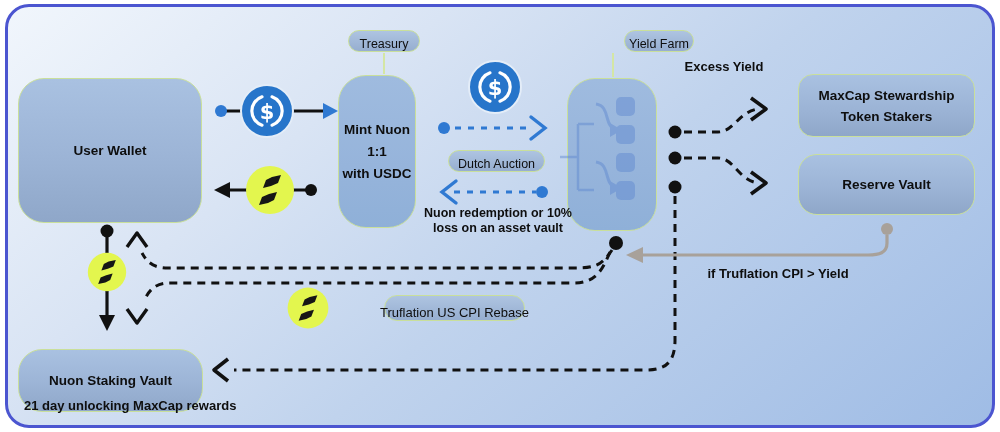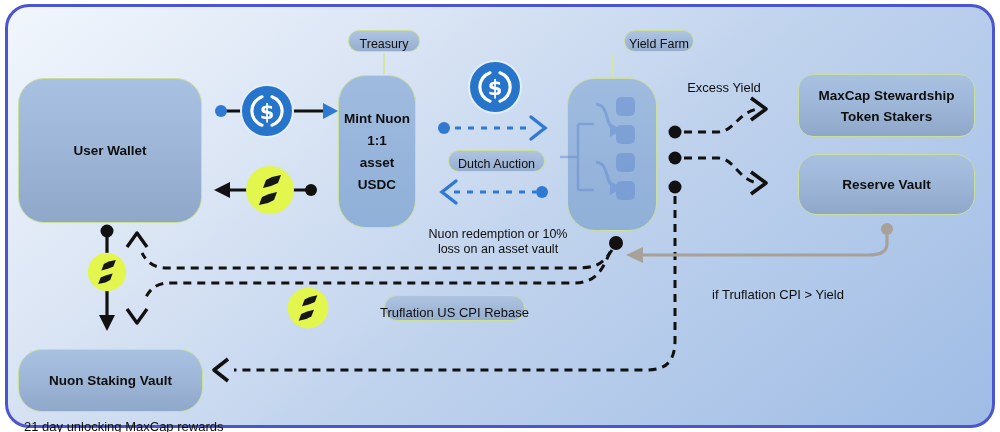--- a/index.html
+++ b/index.html
@@ -10,37 +10,37 @@
          background:linear-gradient(140deg,#f1f6fc 0%,#d9e4f4 30%,#c0d3ed 55%,#9fbce5 100%);}
   .node{position:absolute;display:flex;flex-direction:column;align-items:center;justify-content:center;
         background:linear-gradient(180deg,#a9c1e1 0%,#9cb4d6 55%,#8fa7c9 100%);
         border:1.5px solid #c9df9b;box-sizing:border-box;
         font-size:13.5px;font-weight:600;text-align:center;line-height:22px;}
   .bluebox{background:linear-gradient(180deg,#9fbbdf 0%,#96b4db 60%,#8fb0d8 100%);}
   .pill{position:absolute;display:flex;align-items:flex-end;justify-content:center;
         background:linear-gradient(180deg,#aec4e1 0%,#96aed0 100%);
         border:1px solid #c9df9b;border-radius:999px;box-sizing:border-box;
         font-size:12.5px;font-weight:400;white-space:nowrap;}
-  .note{position:absolute;font-size:13px;font-weight:400;text-align:center;line-height:15px;margin-top:21px;}
+  .note{position:absolute;font-size:13px;font-weight:700;text-align:center;line-height:15px;}
   svg.overlay{position:absolute;left:0;top:0;width:1000px;height:432px;pointer-events:none;}
 </style>
 </head>
 <body>
 
 <div class="canvas">
   <div class="frame"></div>
 
   <div class="node" style="left:18px;top:78px;width:184px;height:145px;border-radius:26px;">
     <span>User Wallet</span>
   </div>
 
   <div class="node bluebox" style="left:338px;top:75px;width:78px;height:153px;border-radius:28px;">
     <span>Mint Nuon</span>
     <span>1:1</span>
-    <span>asset USDC</span>
+    <span>with USDC</span>
   </div>
 
   <div class="node bluebox" style="left:567px;top:78px;width:90px;height:153px;border-radius:28px;"></div>
 
   <div class="node" style="left:798px;top:74px;width:177px;height:63px;border-radius:15px;line-height:21px;">
     <span>MaxCap Stewardship</span>
     <span>Token Stakers</span>
   </div>
 
   <div class="node" style="left:798px;top:154px;width:177px;height:61px;border-radius:19px;">

